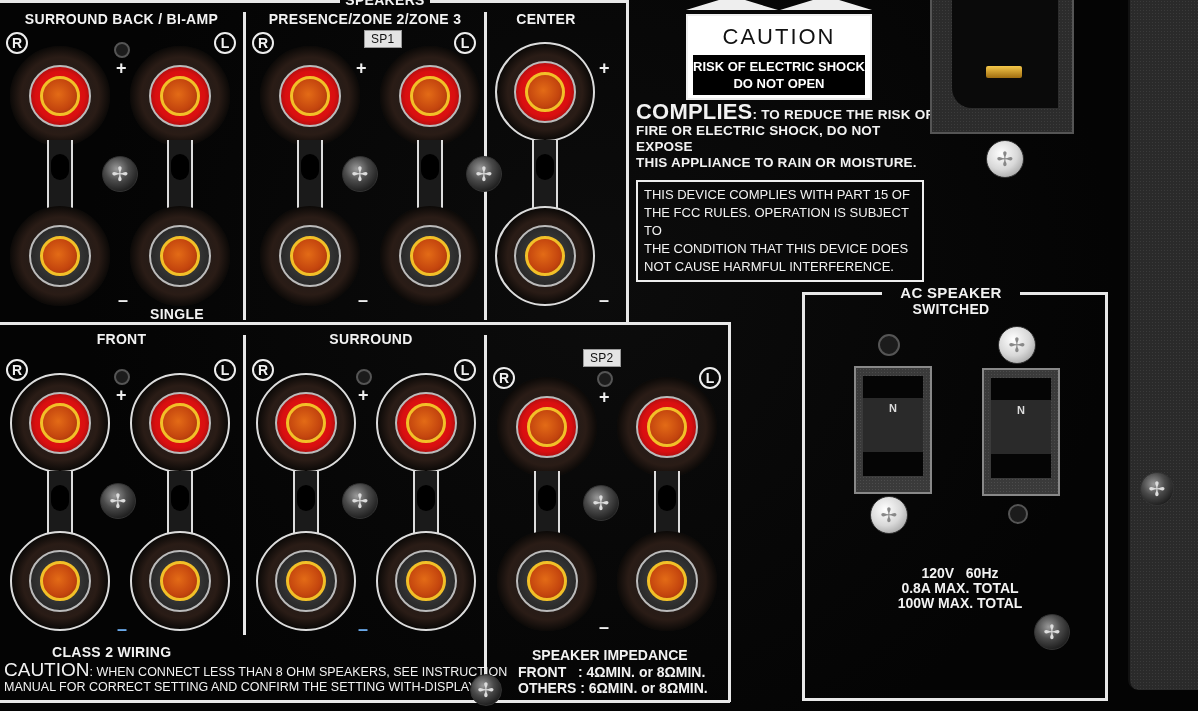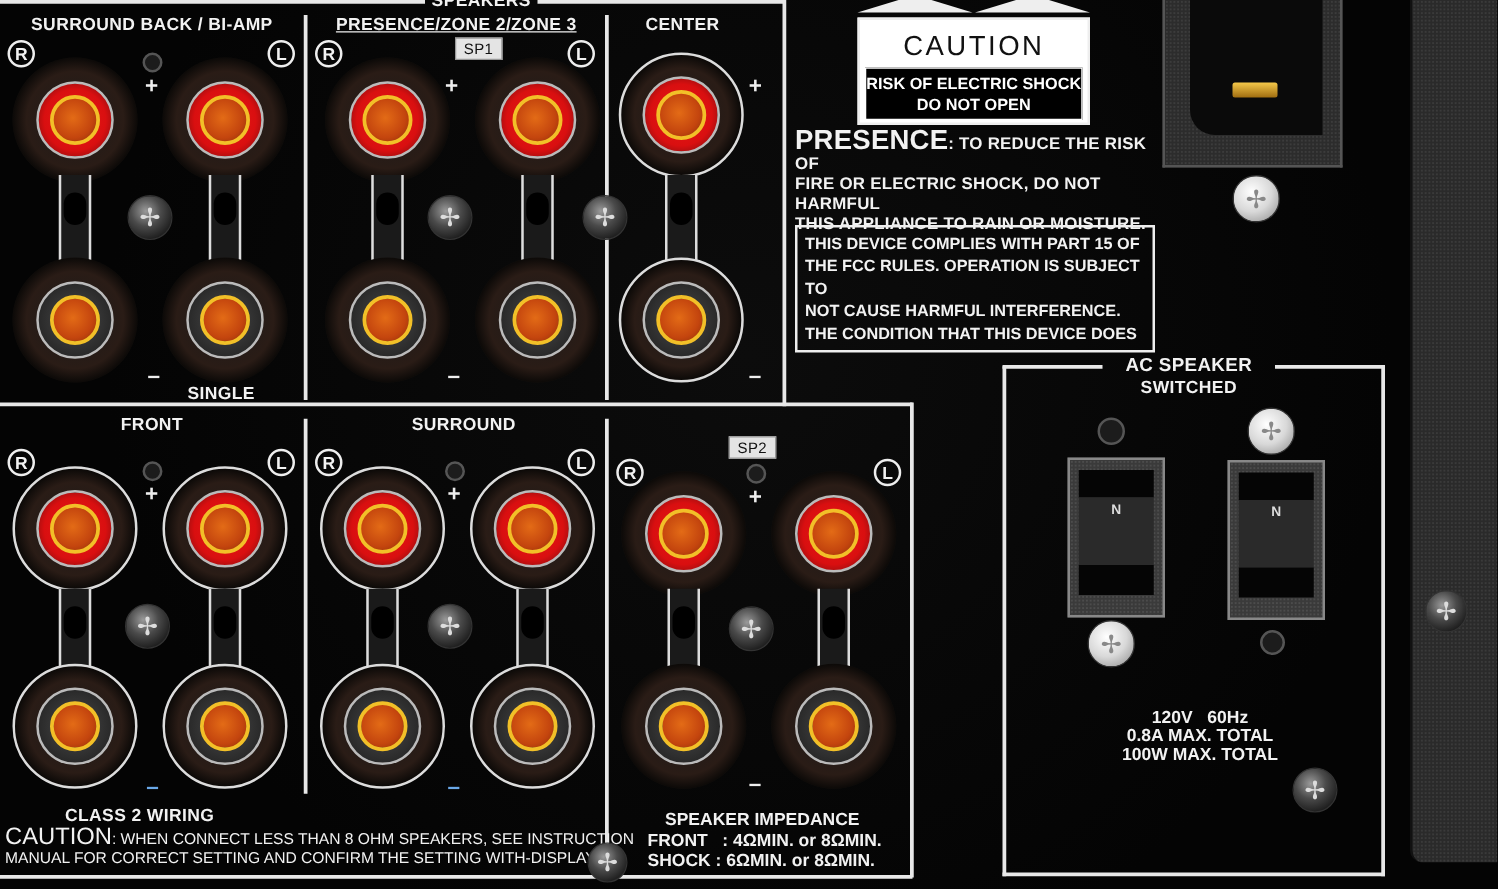--- a/index.html
+++ b/index.html
@@ -50,21 +50,21 @@
   .led { width: 16px; height: 16px; border-radius: 50%; border: 2px solid #555; background: #1c1c1c; }
 
   
   .caution-box { left: 686px; top: 8px; width: 186px; height: 92px; border: 2px solid #eee; background: #fff; }
   .caution-title { color: #111; font-size: 22px; letter-spacing: 2px; text-align: center; padding-top: 10px; height: 44px; }
   .caution-sub { background: #000; margin: 0 4px; border: 1px solid #fff; color: #fff; font-weight: bold; font-size: 13px; text-align: center; line-height: 17px; padding: 3px 0; }
   .tri { width: 0; height: 0; border-left: 46px solid transparent; border-right: 46px solid transparent; border-bottom: 14px solid #eee; }
 
   .warn { left: 636px; top: 104px; width: 300px; font-weight: bold; font-size: 13.5px; line-height: 16px; letter-spacing: 0.2px; }
   .warn .big { font-size: 22px; }
-  .fcc { left: 636px; top: 180px; width: 288px; border: 2px solid #eee; padding: 4px 6px; font-weight: bold; font-size: 13px; line-height: 18px; }
+  .fcc { left: 636px; top: 180px; width: 288px; border: 2px solid #eee; padding: 4px 6px; font-weight: normal; font-size: 13px; line-height: 18px; }
 
   
   .inlet { left: 930px; top: 0; width: 144px; height: 134px; background: #2c2c2c; border: 2px solid #555; border-top: none;
     background-image: radial-gradient(#3c3c3c 1px, transparent 1px); background-size: 3px 3px; }
   .inlet-inner { position: absolute; left: 20px; top: 0; width: 106px; height: 108px; background: #0a0a0a; border-bottom-left-radius: 20px; }
   .gold { position: absolute; left: 34px; top: 66px; width: 36px; height: 12px; background: linear-gradient(#f5c84a, #a06d10); border-radius: 2px; }
 
   
   .ac-frame { left: 802px; top: 293px; width: 306px; height: 408px; border: 3px solid #e8e8e8; border-top: none; }
   .ac-topline-l { left: 802px; top: 292px; width: 80px; height: 3px; }
@@ -130,21 +130,21 @@
   <div class="abs post black" style="left:130px;top:206px;">
       <div class="ring">
         <div class="core"></div>
       </div>
     </div>
   <div class="abs sign" style="left:118px;top:290px;">–</div>
   <div class="abs label" style="left:150px;top:306px;">SINGLE</div>
 </div>
 
 <div class="abs" style="left:246px;top:0;width:238px;height:322px;">
-  <div class="abs label" style="left:0;top:11px;width:238px;text-decoration:underline;">PRESENCE/ZONE 2/ZONE 3</div>
+  <div class="abs label" style="left:0;top:11px;width:238px;">PRESENCE/ZONE 2/ZONE 3</div>
   <div class="abs label chip" style="left:96px;top:30px;margin-left:22px;">SP1</div>
   <div class="abs rl" style="left:6px;top:32px;">R</div>
   <div class="abs rl" style="left:208px;top:32px;">L</div>
   <div class="abs sign" style="left:110px;top:58px;">+</div>
   <div class="abs post red" style="left:14px;top:46px;">
       <div class="ring">
         <div class="core"></div>
       </div>
     </div>
   <div class="abs post red" style="left:134px;top:46px;">
@@ -301,43 +301,43 @@
 </div>
 
 <div class="abs label" style="left:52px;top:644px;font-size:14px;">CLASS 2 WIRING</div>
 <div class="abs bottom-text" style="left:4px;top:662px;">
   <div><span class="big">CAUTION</span><span>: WHEN CONNECT LESS THAN 8 OHM SPEAKERS,  SEE INSTRUCTION</span></div>
   <div>MANUAL FOR  CORRECT SETTING  AND CONFIRM THE SETTING WITH-DISPLAY.</div>
 </div>
 <div class="abs screw" style="left:470px;top:674px;width:32px;height:32px;">✢</div>
 <div class="abs ac-spec" style="left:532px;top:648px;font-size:14px;">SPEAKER IMPEDANCE</div>
 <div class="abs ac-spec" style="left:518px;top:665px;text-align:left;white-space:pre;">FRONT   : 4ΩMIN. or 8ΩMIN.</div>
-<div class="abs ac-spec" style="left:518px;top:681px;text-align:left;white-space:pre;">SHOCK : 6ΩMIN. or 8ΩMIN.</div>
+<div class="abs ac-spec" style="left:518px;top:681px;text-align:left;white-space:pre;">OTHERS : 6ΩMIN. or 8ΩMIN.</div>
 
 <div class="abs" style="left:686px;top:-4px;display:flex;gap:2px;">
   <div class="tri"></div>
   <div class="tri"></div>
 </div>
 <div class="abs caution-box" style="top:14px;height:86px;">
   <div class="caution-title" style="padding-top:8px;height:38px;">CAUTION</div>
   <div class="caution-sub">
     <div>RISK OF ELECTRIC SHOCK</div>
     <div>DO NOT OPEN</div>
   </div>
 </div>
 <div class="abs warn">
-  <div><span class="big">PRESENCE</span><span>: TO REDUCE THE RISK OF</span></div>
-  <div>FIRE OR ELECTRIC SHOCK, DO NOT HARMFUL</div>
+  <div><span class="big">COMPLIES</span><span>: TO REDUCE THE RISK OF</span></div>
+  <div>FIRE OR ELECTRIC SHOCK, DO NOT EXPOSE</div>
   <div>THIS APPLIANCE TO RAIN OR MOISTURE.</div>
 </div>
 <div class="abs fcc">
   <div>THIS DEVICE COMPLIES WITH PART 15 OF</div>
   <div>THE FCC RULES. OPERATION IS SUBJECT TO</div>
+  <div>THE CONDITION THAT THIS DEVICE DOES</div>
   <div>NOT CAUSE HARMFUL INTERFERENCE.</div>
-  <div>THE CONDITION THAT THIS DEVICE DOES</div>
 </div>
 
 <div class="abs inlet">
   <div class="inlet-inner">
       <div class="gold"></div>
     </div>
 </div>
 <div class="abs screw silver" style="left:986px;top:140px;width:38px;height:38px;">✢</div>
 
 <div class="abs line ac-topline-l"></div>

